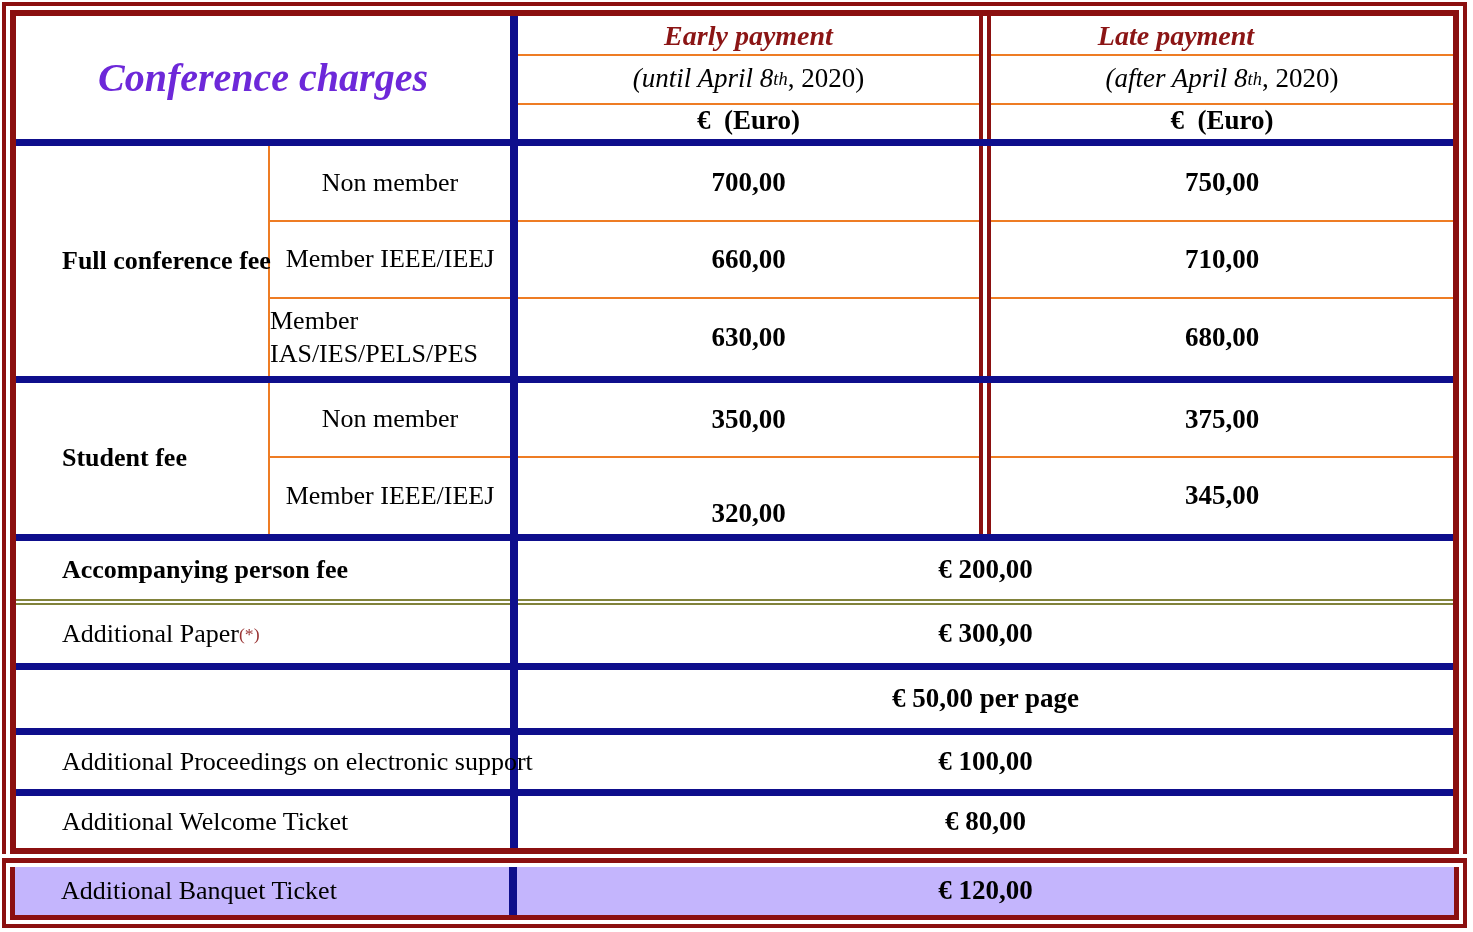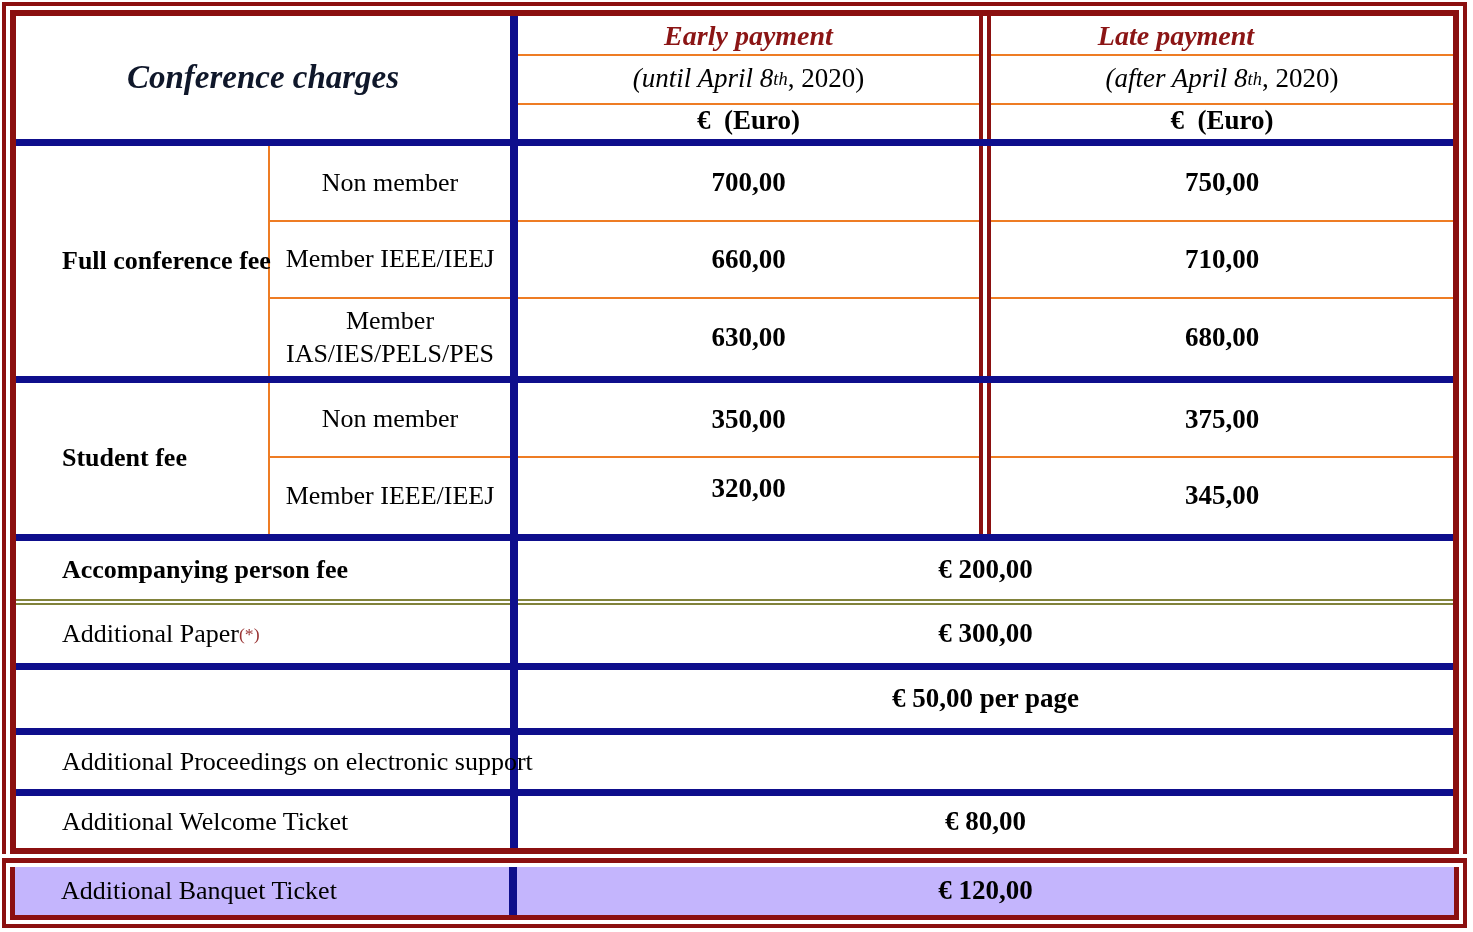--- a/index.html
+++ b/index.html
@@ -22,27 +22,27 @@
   .vl-orange{position:absolute;width:2px;background:#EE7C24;}
   .hl-olive{position:absolute;left:0;width:1437px;height:6px;box-sizing:border-box;
             border-top:2px solid #81823B;border-bottom:2px solid #81823B;background:#fff;}
   .vl-maroon-double{position:absolute;width:12px;box-sizing:border-box;background:#fff;
             border-left:4px solid #8B1010;border-right:4px solid #8B1010;}
   .hl-navy{position:absolute;left:0;width:1437px;height:7px;background:#0E0E8C;}
   .vl-navy{position:absolute;width:8px;background:#0E0E8C;}
 
   
   .cell{position:absolute;display:flex;align-items:center;justify-content:center;
-        text-align:center;line-height:1.25;}
+        line-height:1.25;}
   .cell.left{justify-content:flex-start;text-align:left;padding-left:6px;box-sizing:border-box;margin-left:40px;}
   .bold{font-weight:bold;}
   .val{font-weight:bold;font-size:27px;}
   .lbl{font-size:26px;}
   .cat{font-size:26px;}
-  .title-main{font-size:33px;font-weight:bold;font-style:italic;color:#0f172a;}
+  .title-main{font-size:40px;font-weight:bold;font-style:italic;color:#6d28d9;}
   .pay-title{font-size:28px;font-weight:bold;font-style:italic;color:#8B1515;}
   .date-line{font-size:27px;}
   .euro-line{font-size:27px;font-weight:bold;white-space:pre;}
   .it{font-style:italic;}
   sup.fn{color:#993333;font-size:0.68em;line-height:0;}
   sup.th{font-style:italic;font-size:0.68em;line-height:0;}
 </style>
 </head>
 <body>
 
@@ -97,21 +97,21 @@
     <div class="cell val" style="left:502px;top:206px;width:461px;height:75px;">660,00</div>
     <div class="cell val" style="left:502px;top:283px;width:461px;height:77px;">630,00</div>
     <div class="cell val" style="left:975px;top:130px;width:462px;height:74px;">750,00</div>
     <div class="cell val" style="left:975px;top:206px;width:462px;height:75px;">710,00</div>
     <div class="cell val" style="left:975px;top:283px;width:462px;height:77px;">680,00</div>
 
     <div class="cell left lbl bold" style="left:0;top:367px;width:252px;height:151px;">Student fee</div>
     <div class="cell cat" style="left:254px;top:367px;width:240px;height:73px;">Non member</div>
     <div class="cell cat" style="left:254px;top:442px;width:240px;height:76px;">Member IEEE/IEEJ</div>
     <div class="cell val" style="left:502px;top:367px;width:461px;height:73px;">350,00</div>
-    <div class="cell val" style="left:502px;top:425px;width:461px;height:96px;">320,00</div>
+    <div class="cell val" style="left:502px;top:450px;width:461px;height:96px;">320,00</div>
     <div class="cell val" style="left:975px;top:367px;width:462px;height:73px;">375,00</div>
     <div class="cell val" style="left:975px;top:442px;width:462px;height:76px;">345,00</div>
 
     <div class="cell left lbl bold" style="left:0;top:525px;width:494px;height:58px;">
       <span>Accompanying person fee</span>
             <sup class="fn"></sup>
     </div>
     <div class="cell val" style="left:502px;top:525px;width:935px;height:58px;">€ 200,00</div>
 
     <div class="cell left lbl" style="left:0;top:589px;width:494px;height:58px;border-radius:13px;">
@@ -119,20 +119,21 @@
             <sup class="fn">(*)</sup>
     </div>
     <div class="cell val" style="left:502px;top:589px;width:935px;height:58px;">€ 300,00</div>
 
     <div class="cell val" style="left:502px;top:654px;width:935px;height:58px;">€ 50,00 per page</div>
 
     <div class="cell left lbl" style="left:0;top:719px;width:494px;height:54px;">
       <span>Additional Proceedings on electronic support</span>
             <sup class="fn"></sup>
     </div>
+    <div class="cell val" style="left:502px;top:719px;width:935px;height:54px;">€ 100,00</div>
 
     <div class="cell left lbl" style="left:0;top:780px;width:494px;height:52px;">
       <span>Additional Welcome Ticket</span>
             <sup class="fn"></sup>
     </div>
     <div class="cell val" style="left:502px;top:780px;width:935px;height:52px;">€ 80,00</div>
 
   </div>
   </div>
   </div>

